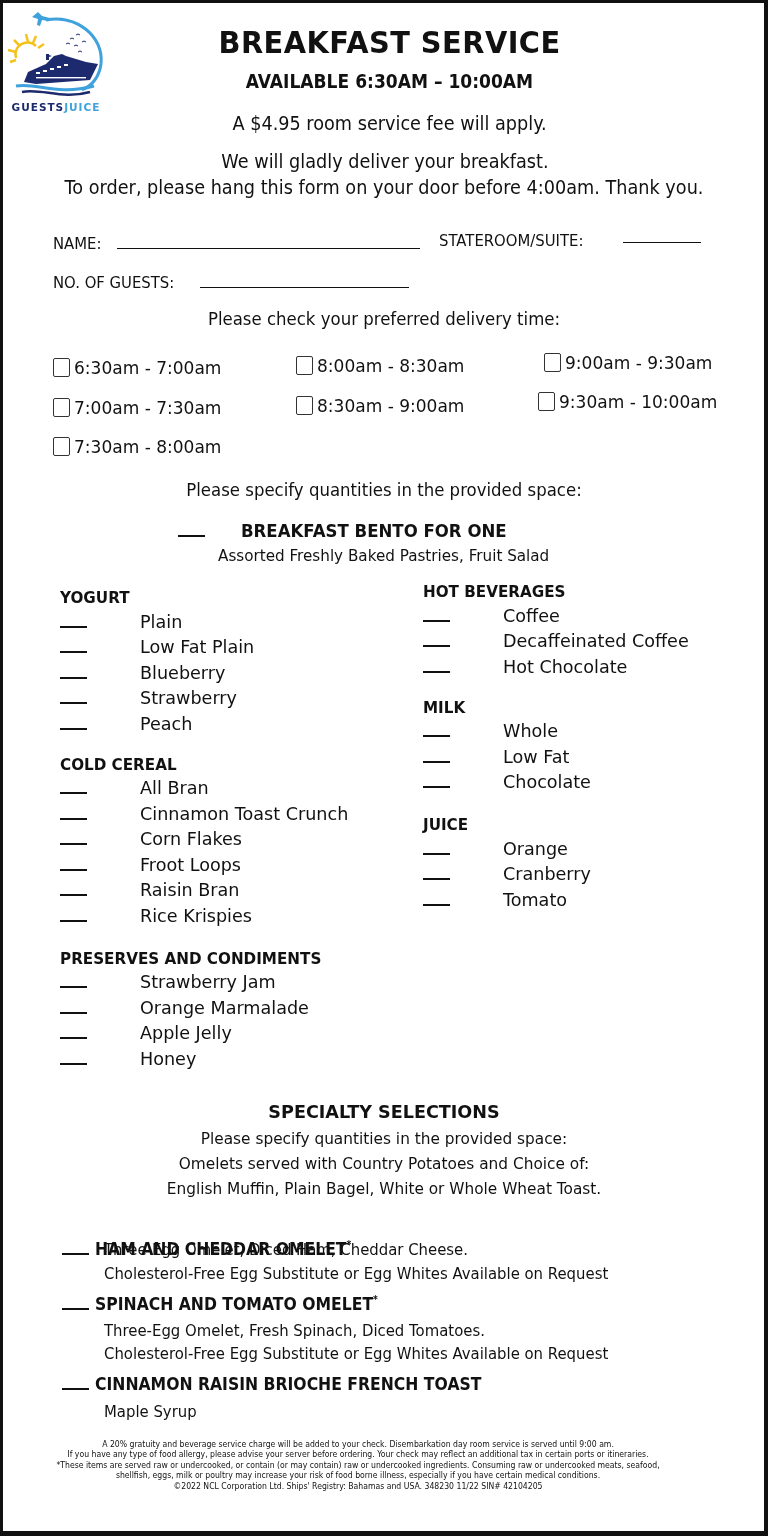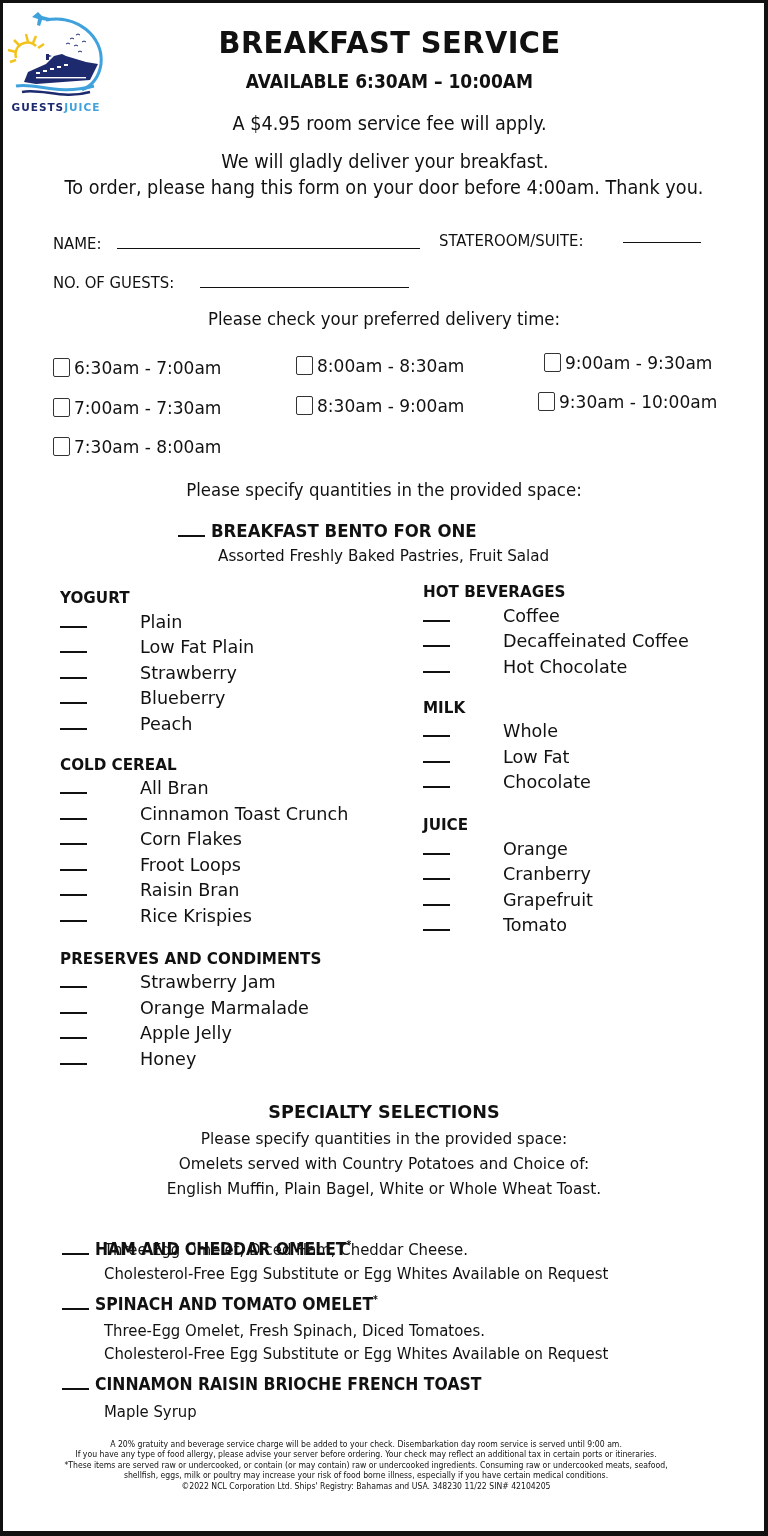--- a/index.html
+++ b/index.html
@@ -49,21 +49,21 @@
 
     .spec-title { font-size: 18.5px; font-weight: bold; transform: scaleX(0.95); }
     .spec-line { font-size: 16.5px; transform: scaleX(0.93); }
 
     .dish { display: flex; align-items: flex-end; white-space: nowrap; }
     .dish .blank { width: 27px; border-bottom: 2px solid #111; margin-right: 6px; margin-bottom: 4px; flex-shrink: 0; }
     .dish .dish-name { font-size: 17px; font-weight: bold; transform-origin: left center; transform: scaleX(0.92); display: inline-block; }
     .dish sup { font-size: 10px; }
     .dish-desc { font-size: 16px; white-space: nowrap; transform-origin: left center; transform: scaleX(0.93); }
 
-    .fine { font-size: 8.6px; line-height: 10.4px; text-align: center; left: 0; width: 716px; white-space: nowrap; margin-left: 8px; }
+    .fine { font-size: 8.6px; line-height: 10.4px; text-align: center; left: 0; width: 716px; white-space: nowrap; }
     .fine div { transform: scaleX(0.9); }
   </style>
 </head>
 <body>
 
 <div class="frame"></div>
 
 <div class="abs logo">
   <svg width="100" height="95" viewBox="0 0 100 95">
 
@@ -147,43 +147,43 @@
     <span class="box"></span>
     <span class="cb-label">9:00am - 9:30am</span>
   </div>
 <div class="abs cb" style="left:538px; top:391px;">
     <span class="box"></span>
     <span class="cb-label">9:30am - 10:00am</span>
   </div>
 
 <div class="abs center section-prompt" style="top:479px;">Please specify quantities in the provided space:</div>
 
-<div class="abs dish" style="left:178px; top:520px;">
+<div class="abs dish" style="left:178px; top:520px;gap:30px;">
   <span class="blank"></span>
   <span class="bento-title">BREAKFAST BENTO FOR ONE</span>
 </div>
 <div class="abs bento-desc" style="left:218px; top:546px;">Assorted Freshly Baked Pastries, Fruit Salad</div>
 
 <div class="abs" style="left:60px; top:588px; width:330px;">
   <div class="cat">YOGURT</div>
   <div class="item">
       <span class="blank"></span>
       <span class="item-label">Plain</span>
     </div>
   <div class="item">
       <span class="blank"></span>
       <span class="item-label">Low Fat Plain</span>
     </div>
   <div class="item">
       <span class="blank"></span>
+      <span class="item-label">Blueberry</span>
+    </div>
+  <div class="item">
+      <span class="blank"></span>
       <span class="item-label">Strawberry</span>
-    </div>
-  <div class="item">
-      <span class="blank"></span>
-      <span class="item-label">Blueberry</span>
     </div>
   <div class="item">
       <span class="blank"></span>
       <span class="item-label">Peach</span>
     </div>
 
   <div class="cat" style="margin-top:20px;">COLD CEREAL</div>
   <div class="item">
       <span class="blank"></span>
       <span class="item-label">All Bran</span>
@@ -258,24 +258,20 @@
     </div>
 
   <div class="cat" style="margin-top:22px;">JUICE</div>
   <div class="item">
       <span class="blank"></span>
       <span class="item-label">Orange</span>
     </div>
   <div class="item">
       <span class="blank"></span>
       <span class="item-label">Cranberry</span>
-    </div>
-  <div class="item">
-      <span class="blank"></span>
-      <span class="item-label">Grapefruit</span>
     </div>
   <div class="item">
       <span class="blank"></span>
       <span class="item-label">Tomato</span>
     </div>
 </div>
 
 <div class="abs center spec-title" style="top:1101px;">SPECIALTY SELECTIONS</div>
 <div class="abs center spec-line" style="top:1129px;">Please specify quantities in the provided space:</div>
 <div class="abs center spec-line" style="top:1154px;">Omelets served with Country Potatoes and Choice of:</div>

